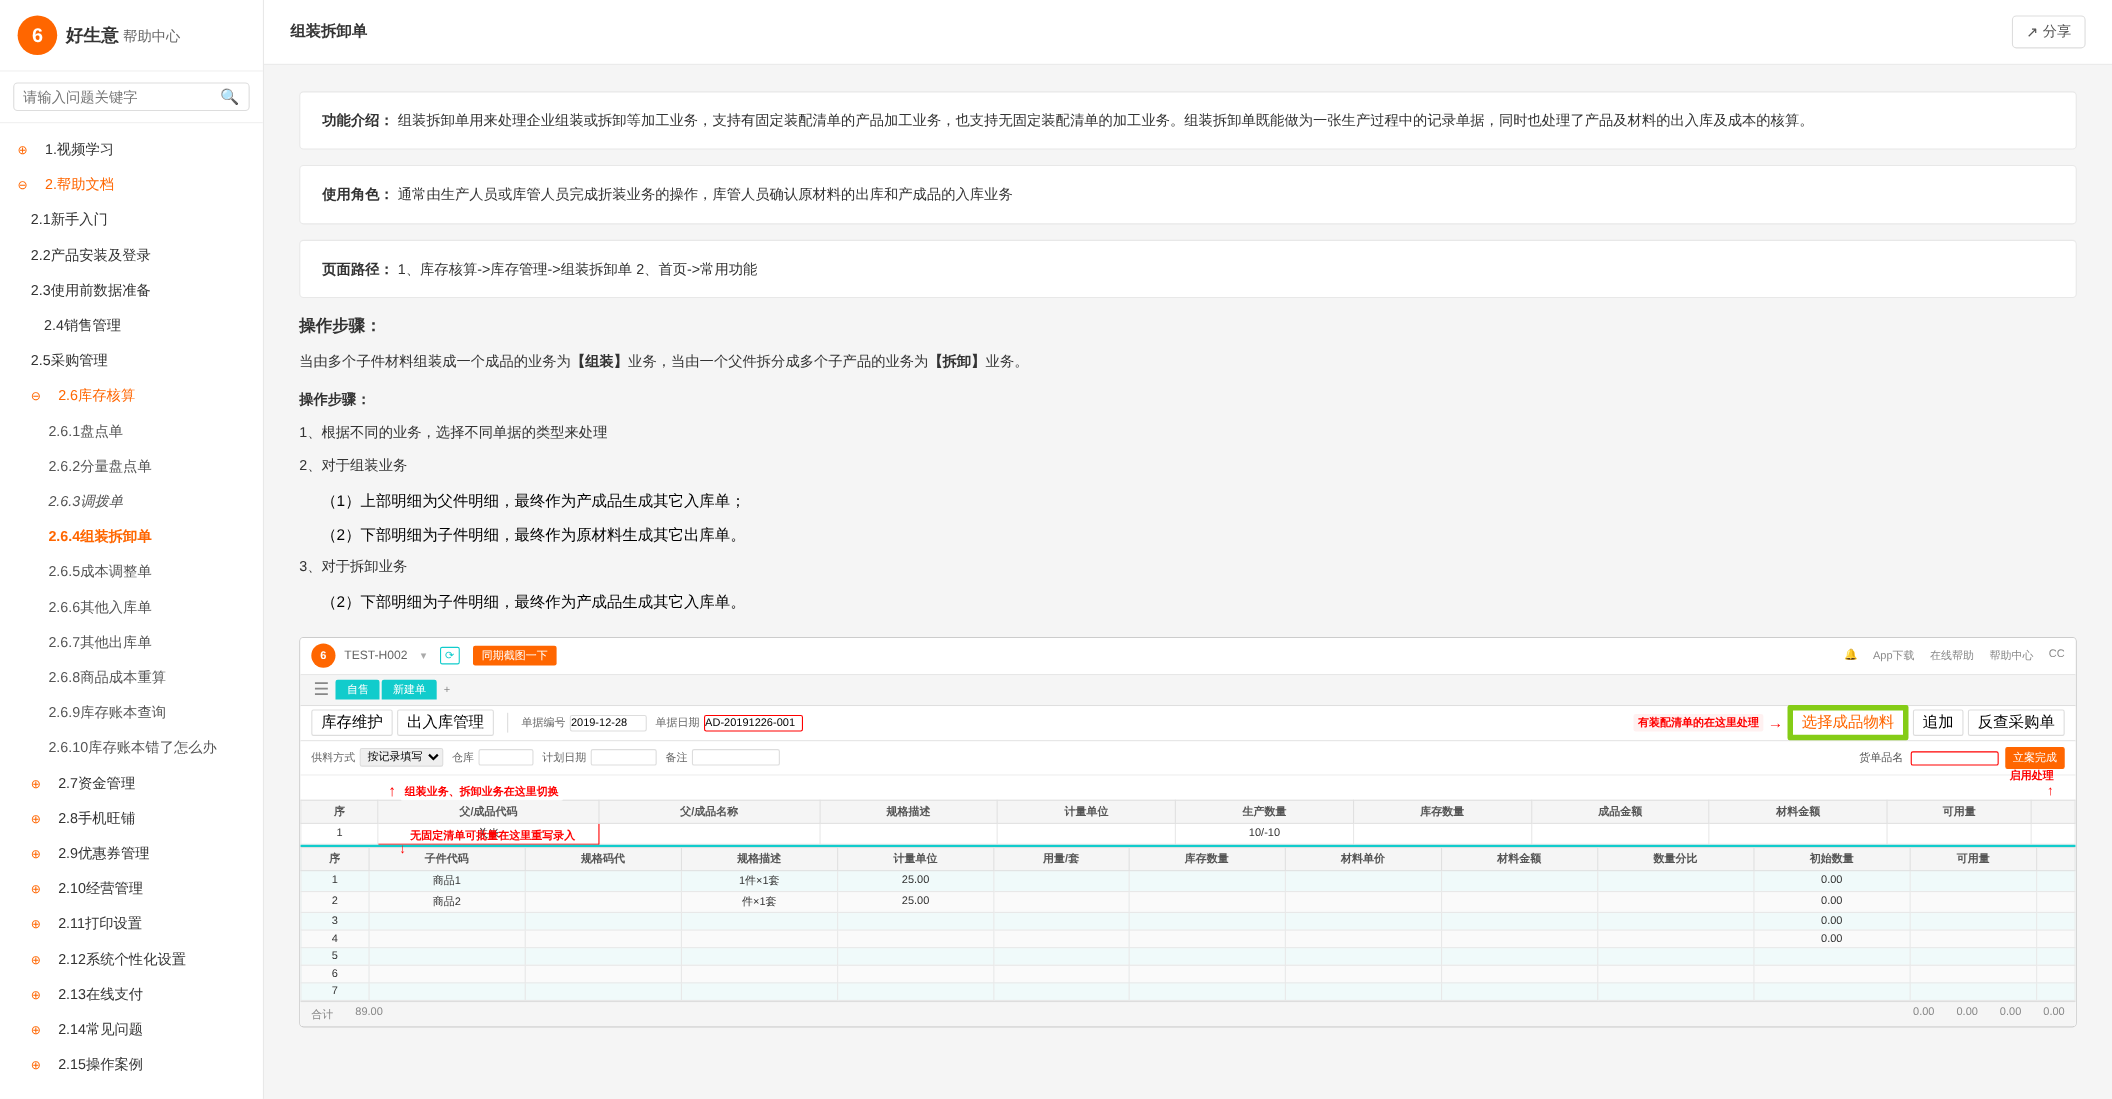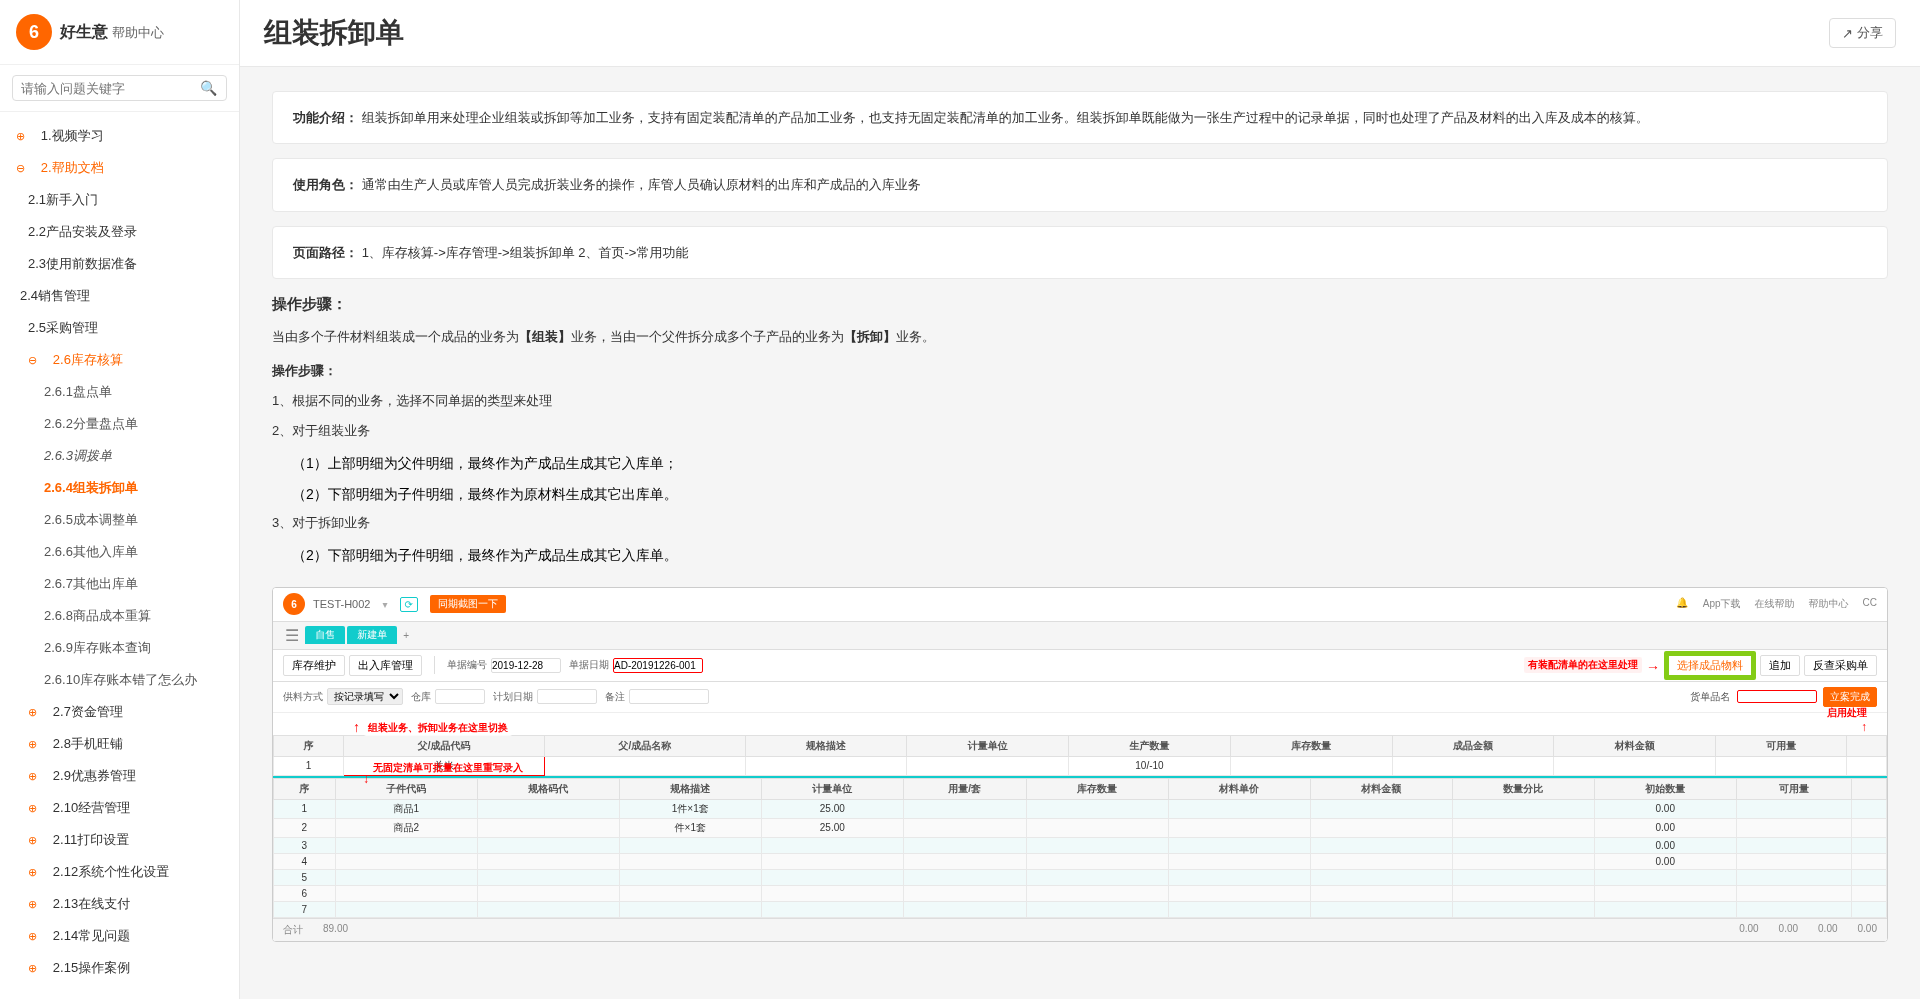--- a/index.html
+++ b/index.html
@@ -57,21 +57,21 @@
     }
 
     
     #main {
       flex: 1; display: flex; flex-direction: column; overflow: hidden;
     }
     #topbar {
       background: #fff; border-bottom: 1px solid #e8e8e8;
       padding: 14px 24px; display: flex; align-items: center; justify-content: space-between;
     }
-    .page-title { font-size: 28px; font-weight: bold; color: #333; }
+    .page-title { font-size: 14px; font-weight: bold; color: #333; }
     .share-btn {
       border: 1px solid #ddd; border-radius: 4px; padding: 5px 12px;
       background: #fff; cursor: pointer; font-size: 13px; color: #555;
       display: flex; align-items: center; gap: 4px;
     }
     #content {
       flex: 1; overflow-y: auto; padding: 24px 32px; background: #f5f5f5;
     }
     .info-block {
       background: #fff; border: 1px solid #e8e8e8; border-radius: 4px;
@@ -96,21 +96,21 @@
       background: #fff; border-bottom: 1px solid #ddd; height: 34px;
       display: flex; align-items: center; padding: 0 10px; gap: 8px; font-size: 11px;
     }
     .sc-logo { width: 22px; height: 22px; border-radius: 50%; background: #f60; display: flex; align-items: center; justify-content: center; color: #fff; font-size: 10px; font-weight: bold; }
     .sc-brand { color: #666; font-size: 11px; }
 
     .sc-toolbar {
       background: #fff; border-bottom: 1px solid #ddd; height: 32px;
       display: flex; align-items: center; padding: 0 10px; gap: 6px; font-size: 10px;
     }
-    .sc-btn { padding: 2px 8px; border-radius: 2px; font-size: 11px; border: 1px solid #ddd; background: #fff; cursor: pointer; }
+    .sc-btn { padding: 2px 8px; border-radius: 2px; font-size: 14px; border: 1px solid #ddd; background: #fff; cursor: pointer; }
     .sc-btn.primary { background: #f60; color: #fff; border-color: #f60; }
     .sc-field { display: flex; align-items: center; gap: 4px; }
     .sc-field label { color: #666; white-space: nowrap; }
     .sc-field input { border: 1px solid #ddd; border-radius: 2px; padding: 1px 0; font-size: 10px; width: 80px; }
     .sc-field input.highlight { border-color: red; }
     .red-label {
       color: red; font-size: 10px; font-weight: bold;
       background: rgba(255,255,255,0.85); padding: 1px 4px; border-radius: 2px;
     }
 
@@ -148,21 +148,21 @@
       <div class="nav-item" style="padding-left: 16px; color: rgb(255, 102, 0);"><span style="color:#f60;font-size:11px;">⊖</span>&nbsp;<span>2.帮助文档</span></div>
       <div class="nav-item" style="padding-left: 28px;">
         <span>2.1新手入门</span>
       </div>
       <div class="nav-item" style="padding-left: 28px;">
         <span>2.2产品安装及登录</span>
       </div>
       <div class="nav-item" style="padding-left: 28px;">
         <span>2.3使用前数据准备</span>
       </div>
-      <div class="nav-item" style="padding-left: 20px;">
+      <div class="nav-item" style="padding-left: 40px;">
         <span>2.4销售管理</span>
       </div>
       <div class="nav-item" style="padding-left: 28px;">
         <span>2.5采购管理</span>
       </div>
       <div class="nav-item" style="padding-left: 28px; color: rgb(255, 102, 0);"><span style="color:#f60;font-size:11px;">⊖</span>&nbsp;<span>2.6库存核算</span></div>
       <div class="nav-item" style="padding-left: 44px; color: rgb(85, 85, 85);">
         <span>2.6.1盘点单</span>
       </div>
       <div class="nav-item" style="padding-left: 44px; color: rgb(85, 85, 85);">

